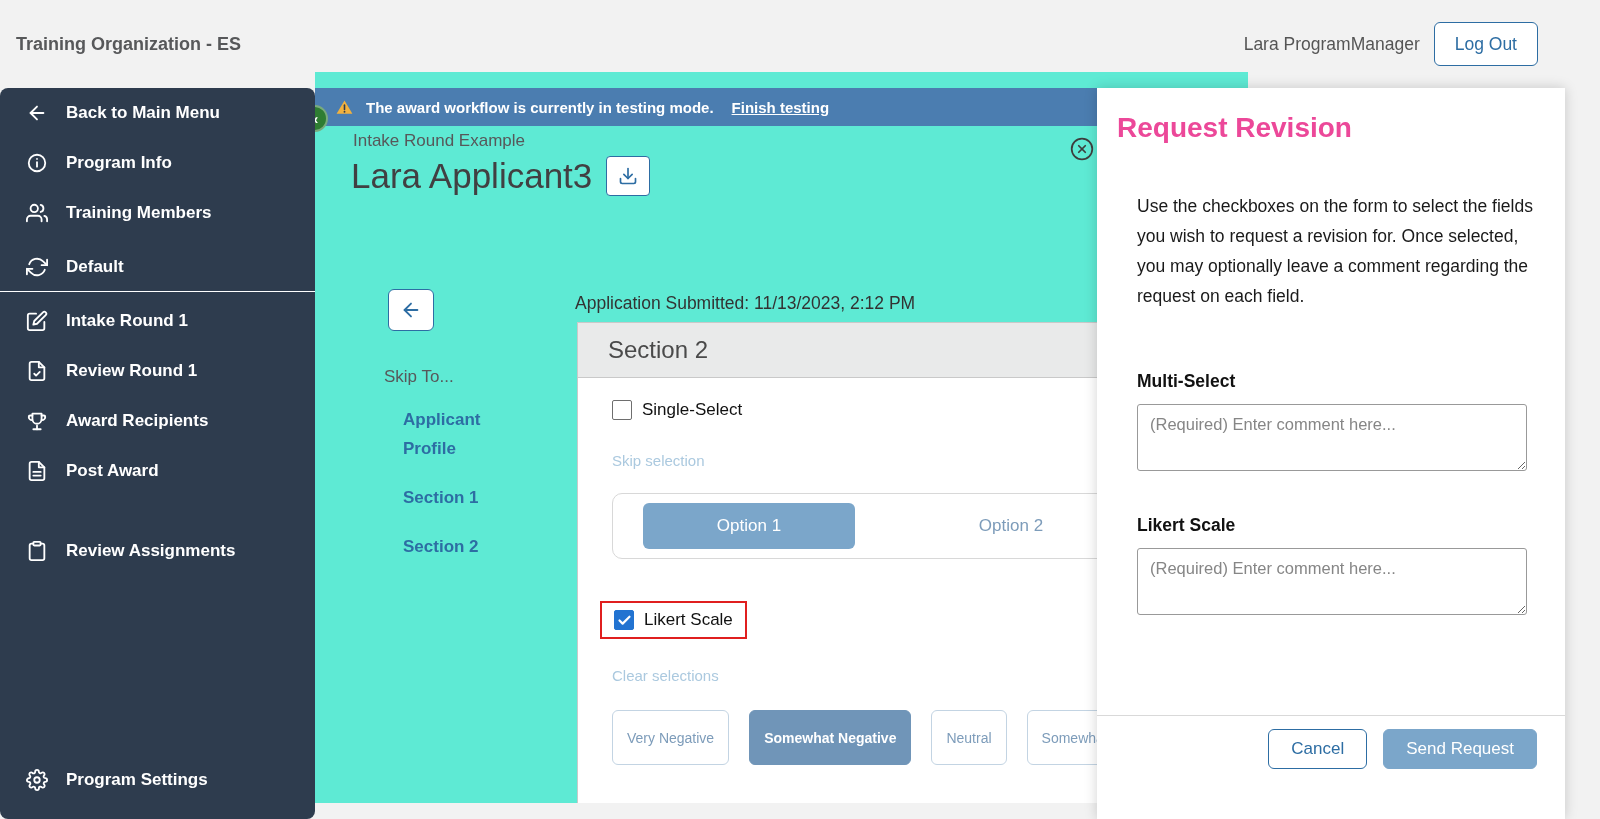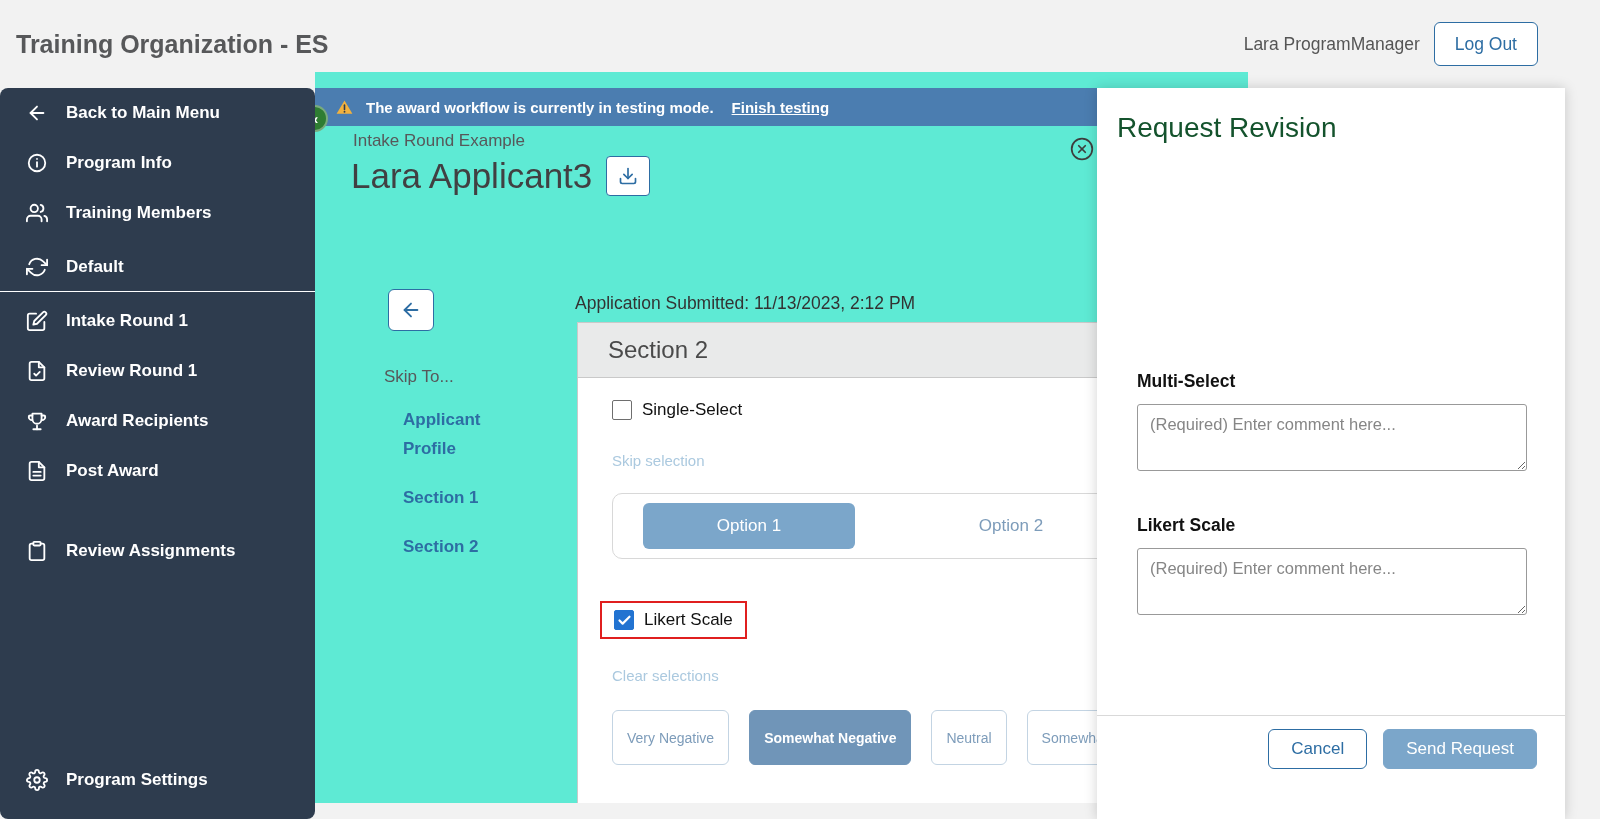--- a/index.html
+++ b/index.html
@@ -13,21 +13,21 @@
   }
   svg { display:block; }
 
   
   .header {
     position:absolute; top:0; left:0; width:1600px; height:88px;
     background:#f2f2f2;
     display:flex; align-items:center; justify-content:space-between;
     padding:0 62px 0 16px;
   }
-  .header-title { font-size:25px; font-weight:600; color:#57585a; }
+  .header-title { font-size:18px; font-weight:600; color:#57585a; }
   .header-right { display:flex; align-items:center; gap:14px; }
   .user-name { font-size:17.5px; color:#555; }
   .logout-btn {
     height:44px; padding:0 20px; background:#fff;
     border:1px solid #2d6da3; border-radius:6px;
     color:#2d6da3; font-size:17.5px; font-family:inherit; cursor:pointer;
   }
 
   
   .sidebar {
@@ -132,21 +132,21 @@
     color:#7d9cba; font-size:14px; font-family:inherit;
     display:flex; align-items:center; white-space:nowrap; cursor:pointer;
   }
   .likert-btn.selected { background:#7095b8; border-color:#7095b8; color:#fff; font-weight:700; }
 
   
   .drawer {
     position:absolute; top:88px; left:1097px; width:468px; height:731px;
     background:#fff; box-shadow:0 0 12px rgba(0,0,0,0.18);
   }
-  .drawer-title { position:absolute; top:24px; left:20px; font-size:28px; font-weight:400; color:#14532d; }
+  .drawer-title { position:absolute; top:24px; left:20px; font-size:28px; font-weight:700; color:#ec4899; }
   .drawer-desc { position:absolute; top:103px; left:40px; width:400px; font-size:17.5px; line-height:30px; color:#1a1a1a; }
   .field-label { position:absolute; left:40px; font-size:17.5px; font-weight:700; color:#111; }
   .field-label.l1 { top:283px; }
   .field-label.l2 { top:427px; }
   .comment-box {
     position:absolute; left:40px; width:390px; height:67px;
     border:1px solid #999; border-radius:3px; padding:10px 12px;
     font-family:inherit; font-size:16.5px; color:#333; background:#fff;
   }
   .comment-box.t1 { top:316px; }
@@ -376,20 +376,21 @@
         <button class="likert-btn">Neutral</button>
         <button class="likert-btn">Somewhat</button>
       </div>
 
     </div>
   </div>
 </div>
 
 <div class="drawer">
   <div class="drawer-title">Request Revision</div>
+  <div class="drawer-desc">Use the checkboxes on the form to select the fields you wish to request a revision for. Once selected, you may optionally leave a comment regarding the request on each field.</div>
 
   <div class="field-label l1">Multi-Select</div>
   <textarea class="comment-box t1" placeholder="(Required) Enter comment here..." style=""></textarea>
 
   <div class="field-label l2">Likert Scale</div>
   <textarea class="comment-box t2" placeholder="(Required) Enter comment here..." style=""></textarea>
 
   <div class="drawer-footer">
     <button class="cancel-btn">Cancel</button>
     <button class="send-btn">Send Request</button>

